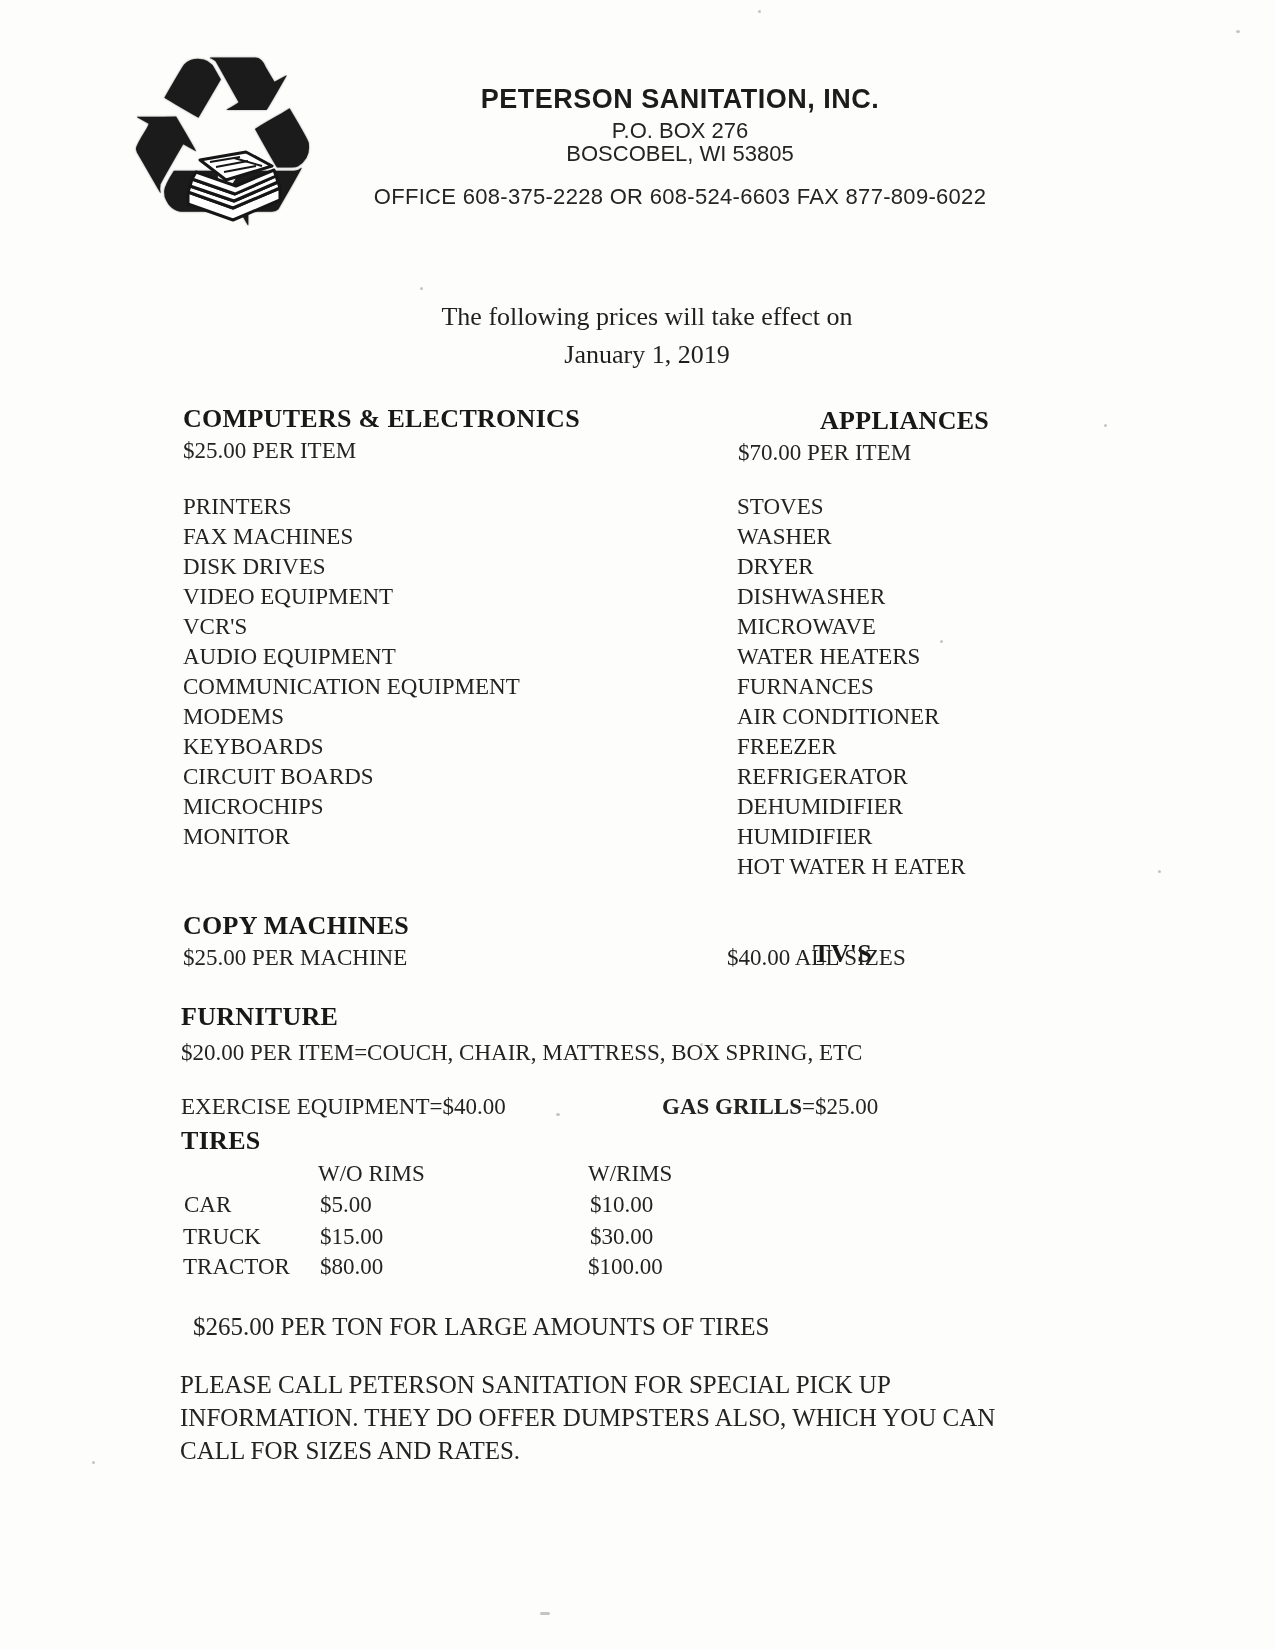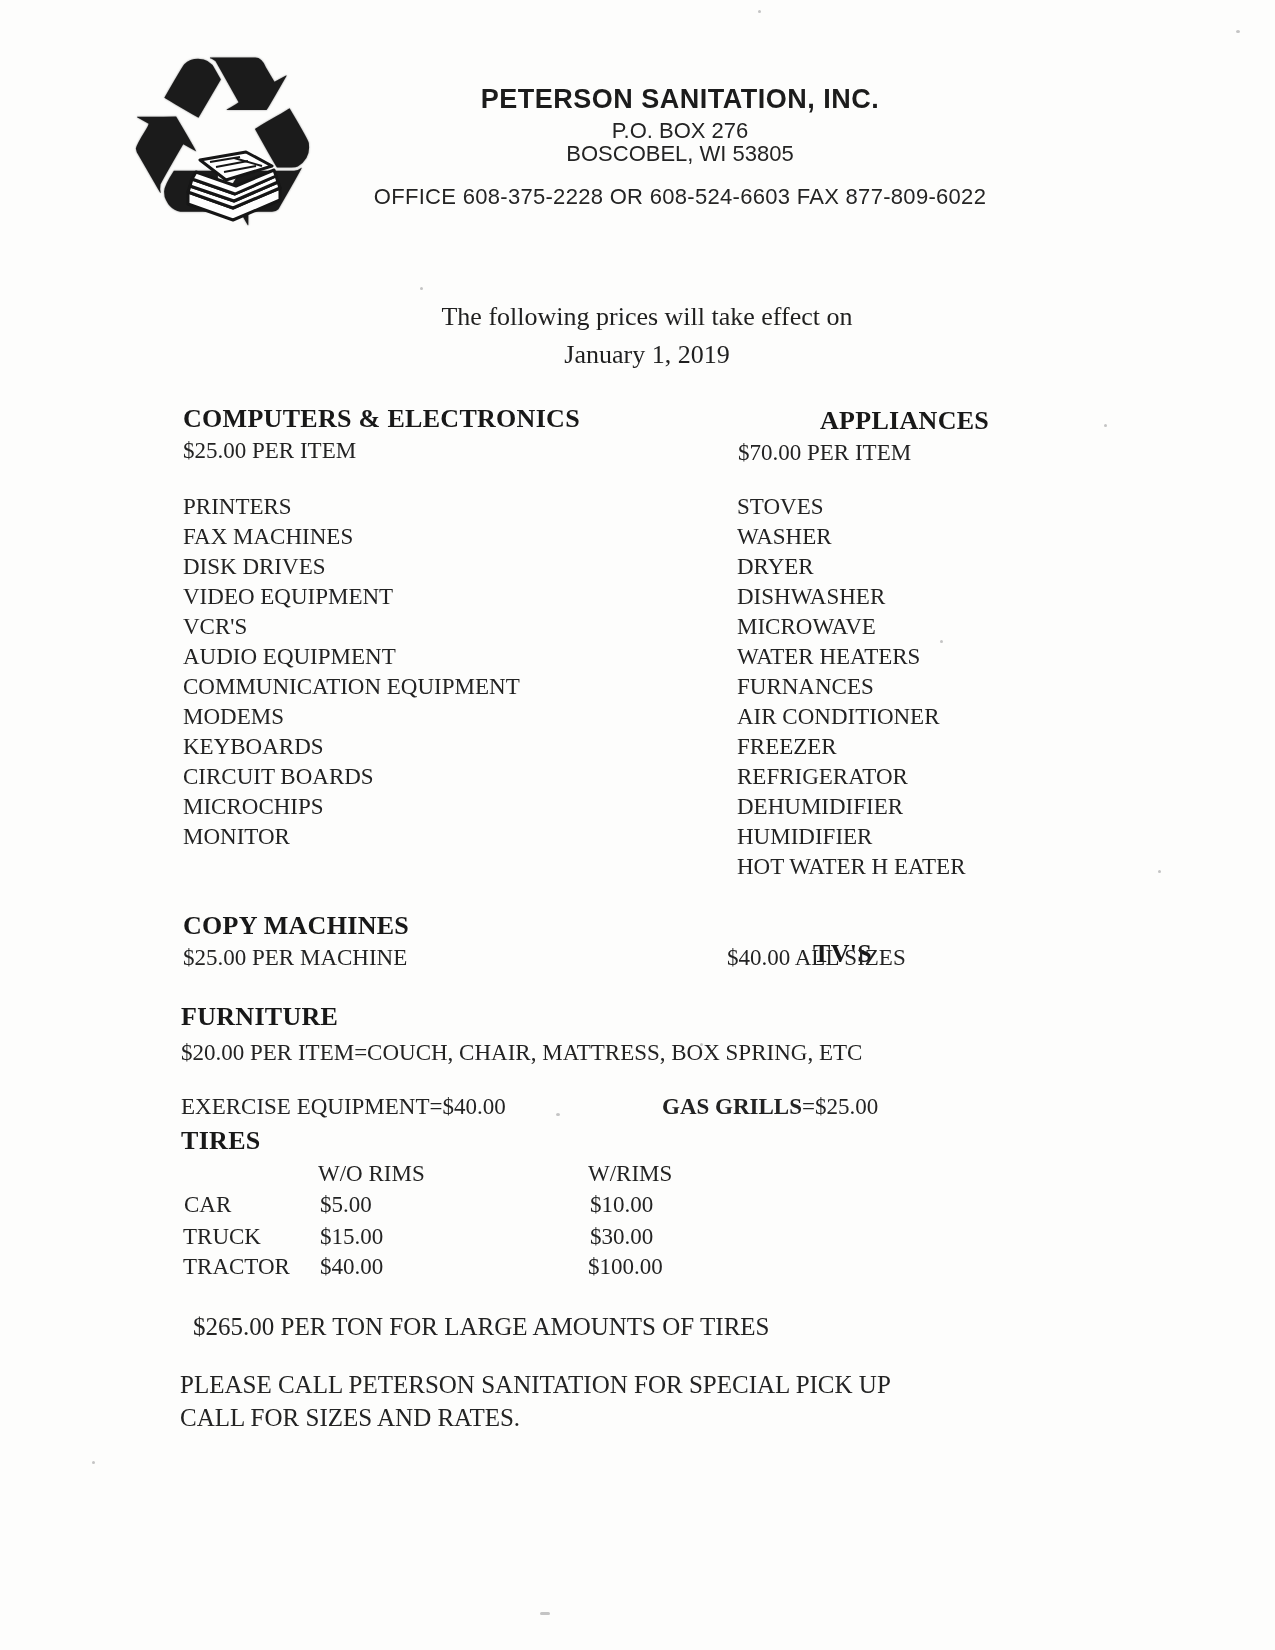--- a/index.html
+++ b/index.html
@@ -131,28 +131,29 @@
     <div class="abs t-serif" style="left:320px;top:1192px;">$5.00</div>
     <div class="abs t-serif" style="left:590px;top:1192px;">$10.00</div>
   </div>
   <div>
     <div class="abs t-serif" style="left:183px;top:1224px;">TRUCK</div>
     <div class="abs t-serif" style="left:320px;top:1224px;">$15.00</div>
     <div class="abs t-serif" style="left:590px;top:1224px;">$30.00</div>
   </div>
   <div>
     <div class="abs t-serif" style="left:183px;top:1254px;">TRACTOR</div>
-    <div class="abs t-serif" style="left:320px;top:1254px;">$40.00</div>
+    <div class="abs t-serif" style="left:320px;top:1254px;">$80.00</div>
     <div class="abs t-serif" style="left:588px;top:1254px;">$100.00</div>
   </div>
 
   <div class="abs footer-para" style="left:178px;top:1310px;margin-left:15px;">$265.00 PER TON FOR LARGE AMOUNTS OF TIRES</div>
 
   <div class="abs footer-para" style="left:180px;top:1368px;">
       <div>PLEASE CALL PETERSON SANITATION FOR SPECIAL PICK UP</div>
+      <div>INFORMATION.  THEY DO OFFER DUMPSTERS ALSO, WHICH YOU CAN</div>
       <div>CALL FOR SIZES AND RATES.</div>
     </div>
 
   <div class="speck" style="left:758px;top:10px;width:3px;height:3px;"></div>
   <div class="speck" style="left:1236px;top:30px;width:4px;height:3px;"></div>
   <div class="speck" style="left:420px;top:287px;width:3px;height:3px;"></div>
   <div class="speck" style="left:1104px;top:424px;width:3px;height:3px;"></div>
   <div class="speck" style="left:940px;top:640px;width:3px;height:3px;"></div>
   <div class="speck" style="left:1158px;top:870px;width:3px;height:3px;"></div>
   <div class="speck" style="left:700px;top:1043px;width:3px;height:3px;"></div>

